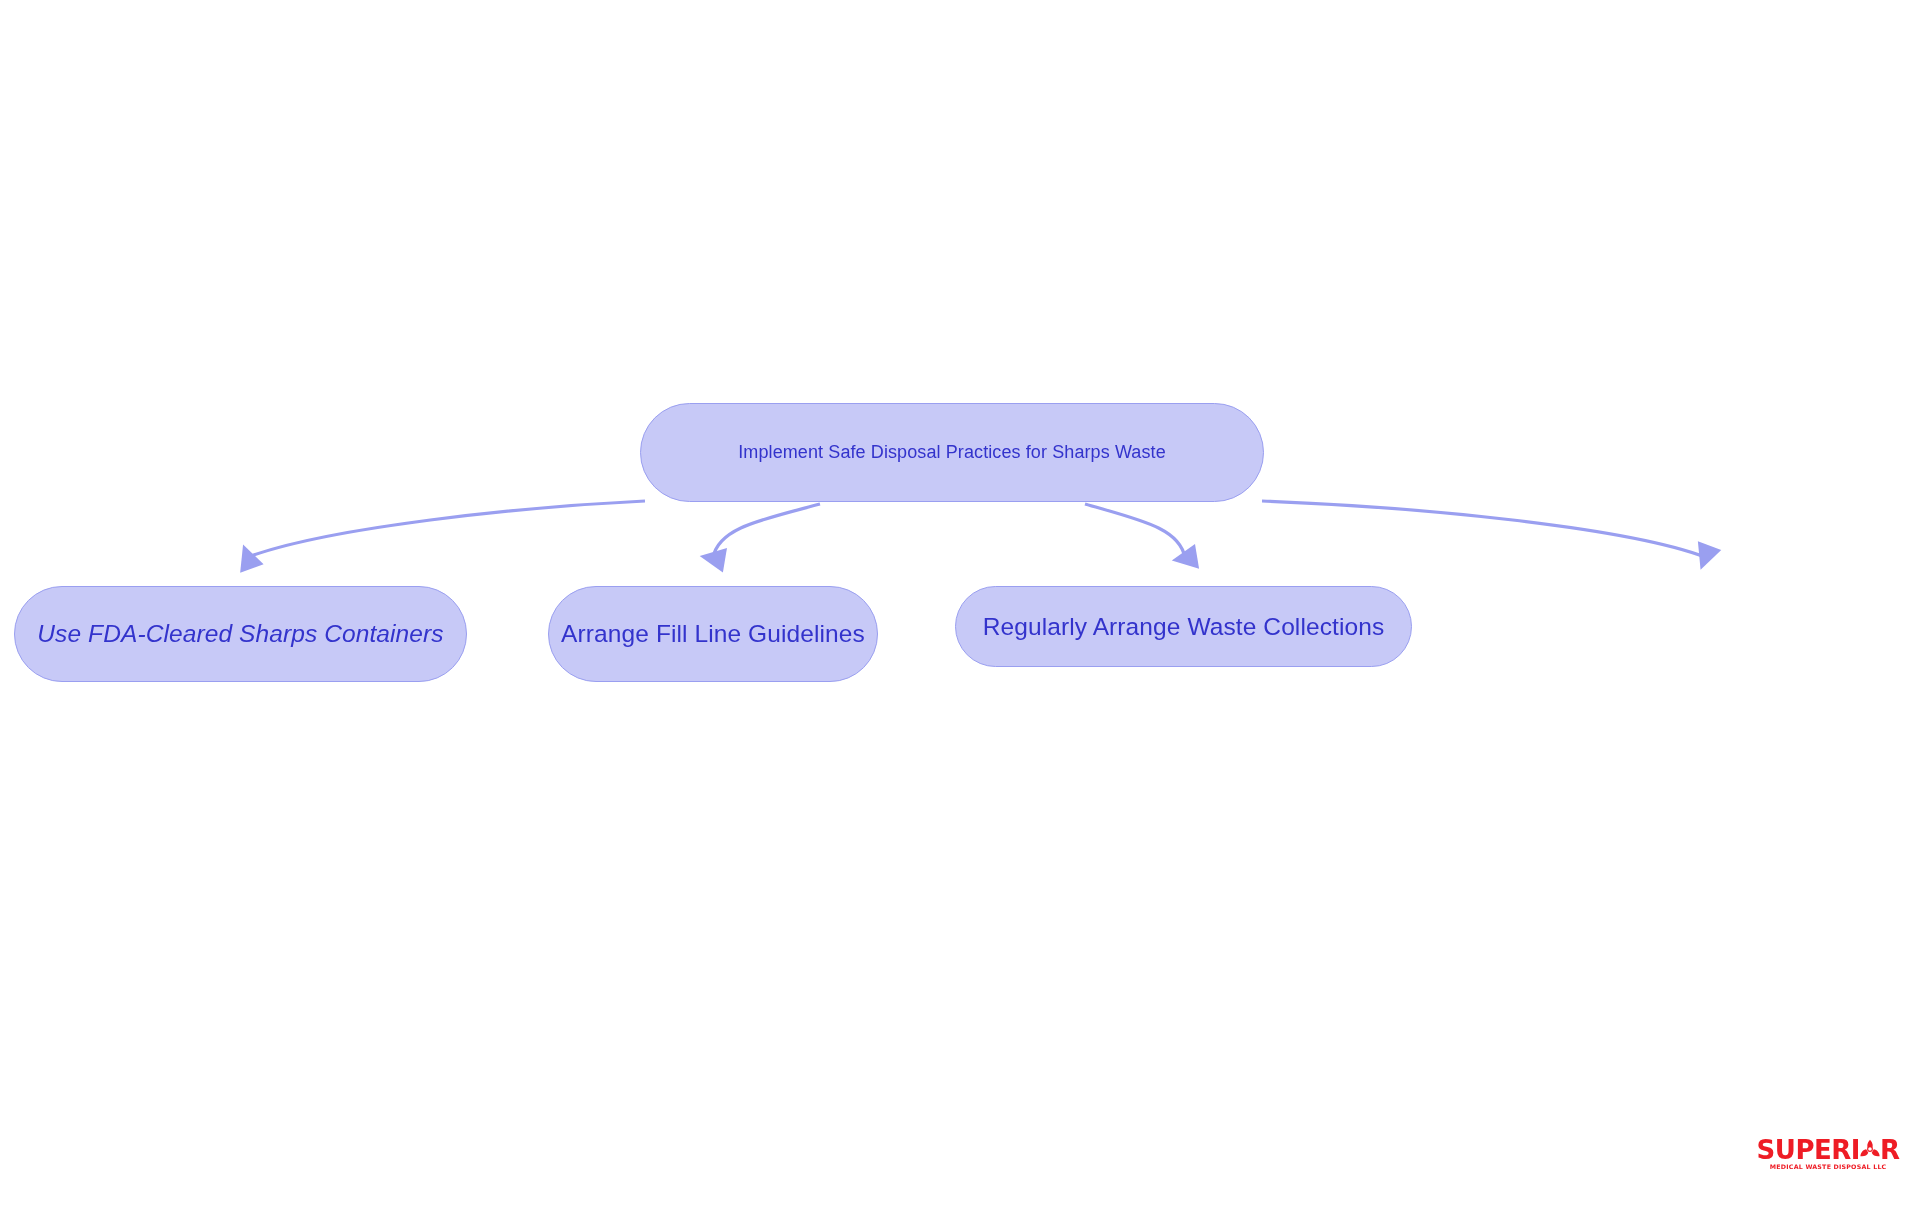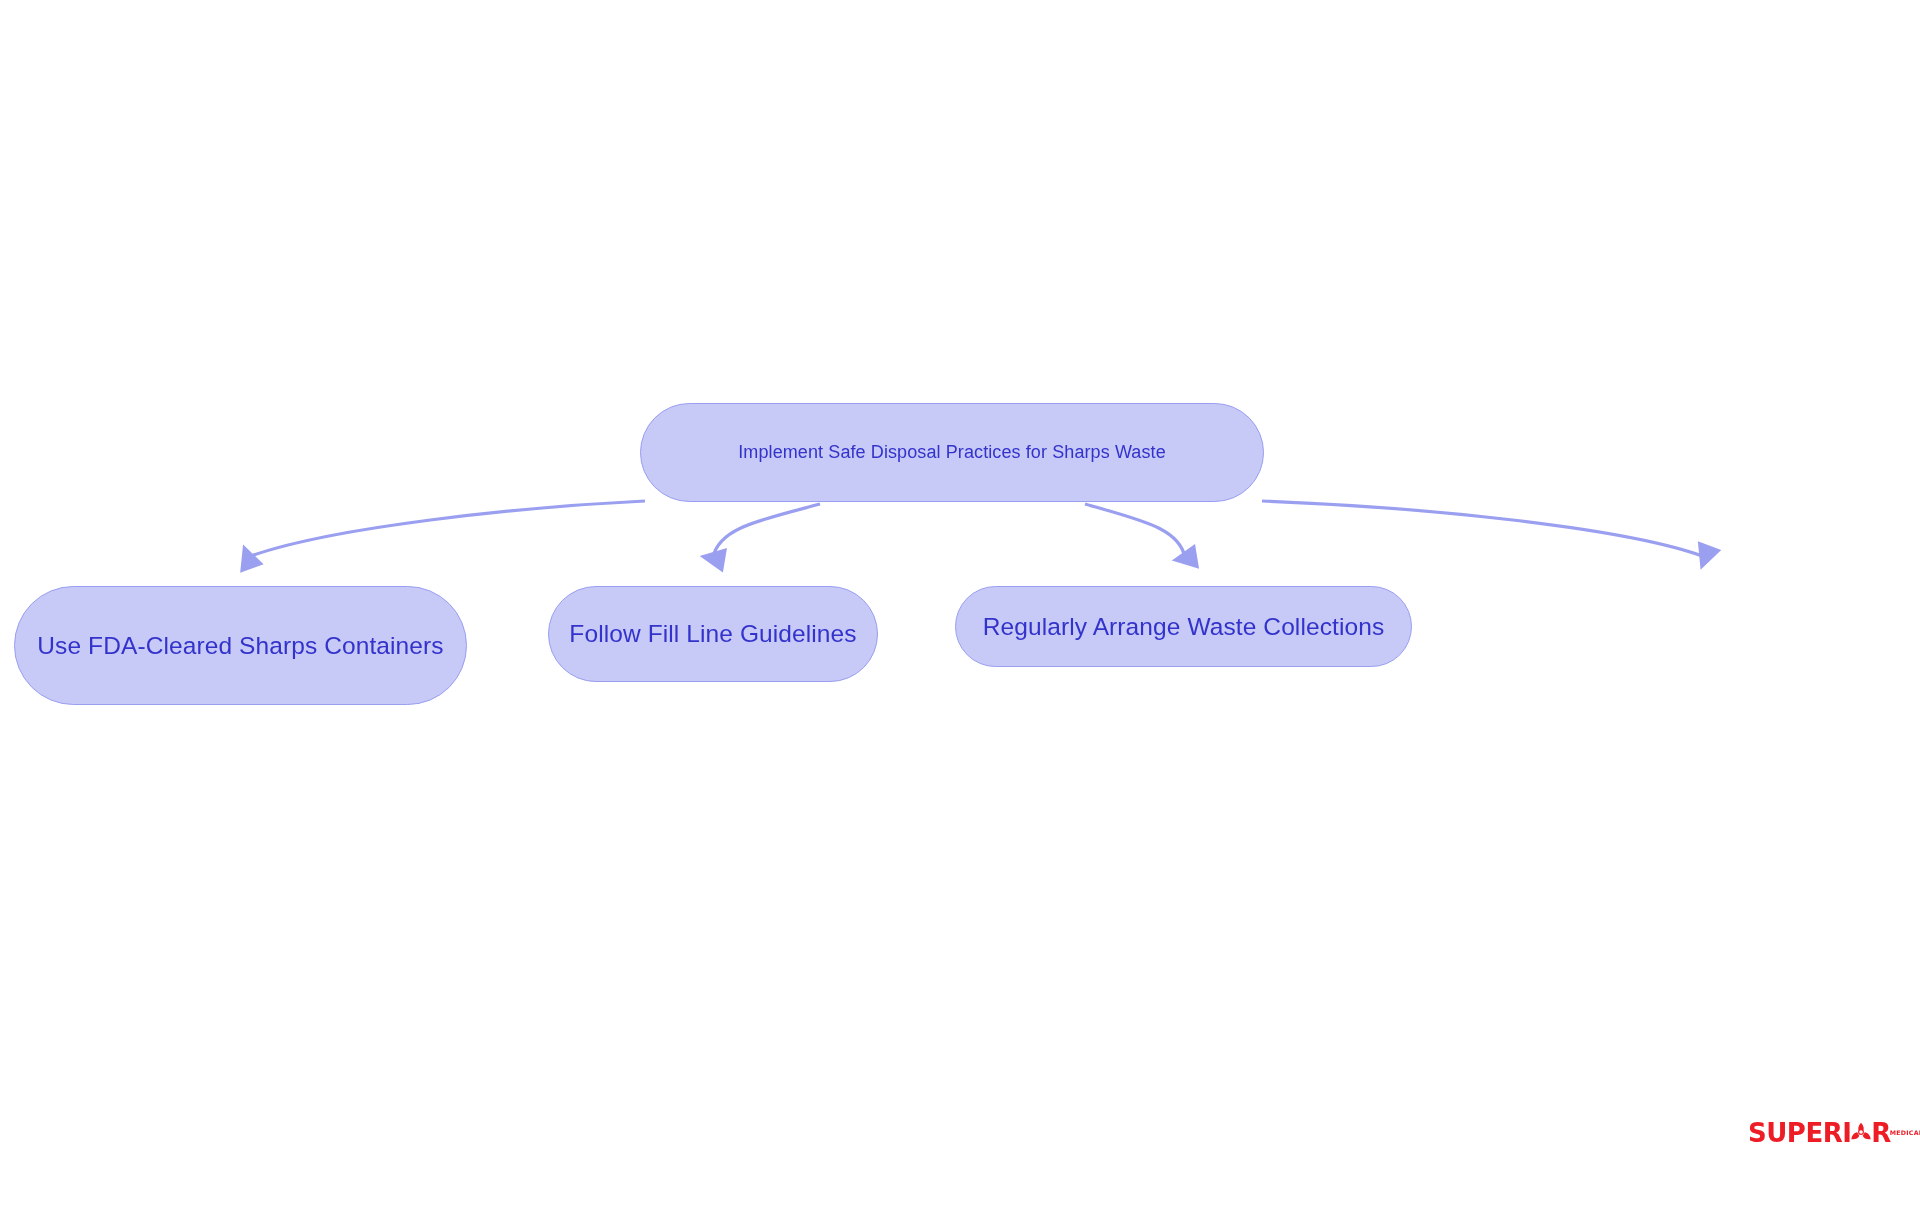--- a/index.html
+++ b/index.html
@@ -45,22 +45,23 @@
     left: 640px;
     top: 403px;
     width: 624px;
     height: 99px;
     font-size: 18px;
   }
   #node-child-0 {
     left: 14px;
     top: 586px;
     width: 453px;
-    height: 119px;
+    height: 96px;
     font-size: 24.5px;
+    font-style: italic;
   }
   #node-child-1 {
     left: 548px;
     top: 586px;
     width: 330px;
     height: 96px;
     font-size: 24.5px;
   }
   #node-child-2 {
     left: 955px;
@@ -72,25 +73,25 @@
   #node-child-3 {
     left: 1494px;
     top: 586px;
     width: 412px;
     height: 96px;
     font-size: 24.5px;
   }
   #watermark {
     position: absolute;
     left: 1748px;
-    top: 1112px;
+    top: 1137px;
     width: 160px;
     height: 42px;
     display: flex;
-    flex-direction: row;
+    flex-direction: column;
     align-items: center;
     justify-content: flex-start;
   }
   .wm-main {
     display: flex;
     align-items: center;
     justify-content: center;
     color: #ee1c25;
     font-family: "DejaVu Sans", sans-serif;
     font-weight: 700;
@@ -141,21 +142,21 @@
 
   <div class="node" id="node-root">
     <span class="node-label">Implement Safe Disposal Practices for Sharps Waste</span>
   </div>
 
   <div class="node" id="node-child-0">
     <span class="node-label">Use FDA-Cleared Sharps Containers</span>
   </div>
 
   <div class="node" id="node-child-1">
-    <span class="node-label">Follow Fill Line Guidelines</span>
+    <span class="node-label">Arrange Fill Line Guidelines</span>
   </div>
 
   <div class="node" id="node-child-2">
     <span class="node-label">Regularly Arrange Waste Collections</span>
   </div>
 
 
   <div id="watermark">
     <div class="wm-main">
       <span>SUPERI</span>

